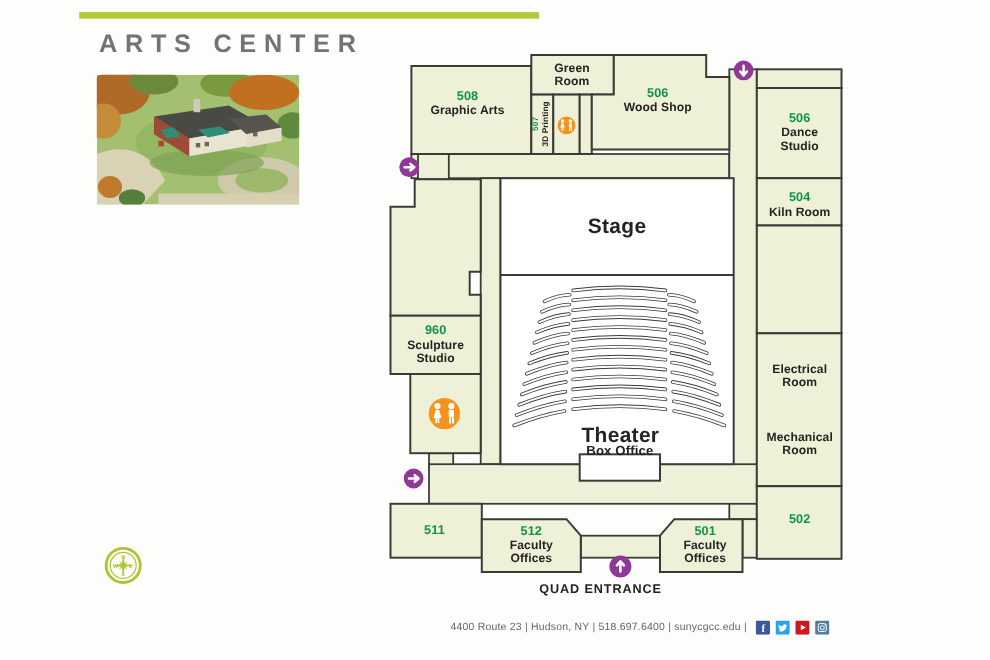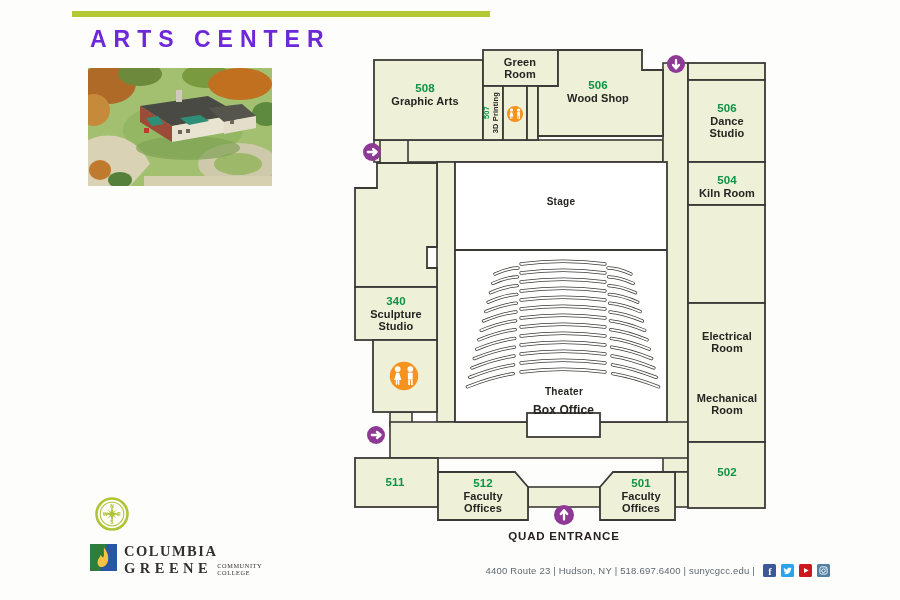--- a/index.html
+++ b/index.html
@@ -2,46 +2,46 @@
 <html><head>
 <meta charset="utf-8">
 <style>
   html,body{margin:0;padding:0;background:#ffffff;}
   #canvas{position:relative;width:900px;height:600px;background:#fdfdfb;overflow:hidden;
           font-family:"Liberation Sans",sans-serif;}
   .abs{position:absolute;}
 
   
   #accent-bar{left:72px;top:11px;width:418px;height:6px;background:#b5c934;}
-  #page-title{left:90px;top:26px;font-size:23px;font-weight:700;letter-spacing:7px;color:#6d28d9;}
+  #page-title{left:90px;top:26px;font-size:23px;font-weight:700;letter-spacing:7px;color:#737373;}
 
   
   #plan-svg{left:0;top:0;width:900px;height:600px;}
   .hall{fill:#eef0d8;stroke:#3b3a37;stroke-width:1.6;}
   .room{fill:#eef0d8;stroke:#3b3a37;stroke-width:1.8;}
   .white-room{fill:#ffffff;stroke:#3b3a37;stroke-width:1.8;}
   .wall-line{stroke:#3b3a37;stroke-width:1.8;fill:none;}
   .seat-dark{fill:none;stroke:#3b3a37;stroke-width:3.3;stroke-linecap:round;}
   .seat-light{fill:none;stroke:#ffffff;stroke-width:1.8;stroke-linecap:round;}
   .arrow-badge{fill:#8f3996;}
   .arrow-glyph{stroke:#ffffff;stroke-width:2.3;fill:none;stroke-linecap:round;stroke-linejoin:round;}
   .wc-badge{fill:#f6921e;}
   .wc-fig{fill:#ffffff;}
 
   
   .map-label{position:absolute;text-align:center;font-weight:700;font-size:11px;line-height:1.12;
              color:#262421;letter-spacing:.1px;}
   .map-label .num{display:block;color:#0f9347;font-size:11.5px;}
-  .big-label{font-size:10px;letter-spacing:.3px;}
+  .big-label{font-size:19px;letter-spacing:.3px;}
   .rot-label{transform:rotate(-90deg);font-size:7.5px;line-height:1.15;}
   .rot-label .num{font-size:7.5px;}
   #quad-label{font-size:11.5px;letter-spacing:.8px;color:#25221f;}
 
   
-  #footer{left:0;top:564px;width:830px;display:flex;justify-content:flex-end;align-items:center;
+  #footer{left:0;top:564px;width:754px;display:flex;justify-content:flex-end;align-items:center;
           gap:5px;}
   #footer-text{font-size:9.5px;color:#5e6871;letter-spacing:.2px;margin-right:3px;}
   .social{width:13px;height:13px;display:block;}
 
   
   #logo{left:90px;top:544px;display:flex;align-items:flex-start;gap:7px;}
   #logo-text{font-family:"Liberation Serif",serif;color:#33302e;line-height:1;}
   #logo-line1{font-size:14.5px;font-weight:700;letter-spacing:1.5px;}
   #logo-line2{font-size:14.5px;font-weight:700;letter-spacing:4.5px;margin-top:1px;}
   #logo-small{font-size:6.3px;letter-spacing:.6px;line-height:1.15;padding-top:3px;}
@@ -271,78 +271,61 @@
   <div class="map-label" style="left:695px;top:330px;width:64px;">
     <span>Electrical Room</span>
   </div>
   <div class="map-label" style="left:691px;top:392px;width:72px;">
     <span>Mechanical Room</span>
   </div>
   <div class="map-label" style="left:697px;top:466px;width:60px;">
     <span class="num">502</span>
   </div>
   <div class="map-label" style="left:363px;top:295px;width:66px;">
-    <span class="num">340</span><span>Sculpture Studio</span>
+    <span class="num">960</span><span>Sculpture Studio</span>
   </div>
   <div class="map-label" style="left:365px;top:476px;width:60px;">
     <span class="num">511</span>
   </div>
   <div class="map-label" style="left:455px;top:477px;width:56px;">
     <span class="num">512</span><span>Faculty Offices</span>
   </div>
   <div class="map-label" style="left:613px;top:477px;width:56px;">
     <span class="num">501</span><span>Faculty Offices</span>
   </div>
   <div class="map-label big-label" style="left:511px;top:196px;width:100px;">
     <span>Stage</span>
   </div>
   <div class="map-label big-label" style="left:514px;top:386px;width:100px;">
     <span>Theater</span>
   </div>
   <div class="map-label" style="left:527px;top:404px;width:73px;font-size:12px;">
     <span>Box Office</span>
   </div>
-  <div class="map-label" id="quad-label" style="left:502px;top:530px;width:124px;text-align:center;">QUAD ENTRANCE</div>
+  <div class="map-label" id="quad-label" style="left:484px;top:530px;width:124px;text-align:center;">QUAD ENTRANCE</div>
 
   <svg class="abs" style="left:88px;top:490px;" width="48" height="48" viewBox="-24 -24 48 48">
     <g stroke="#b0c437" fill="none">
       <circle r="15.5" stroke-width="2.6"></circle>
       <circle r="11.8" stroke-width="1.1"></circle>
     </g>
     <g fill="#b0c437">
       <path d="M0,-10 L1.5,0 L0,10 L-1.5,0 Z"></path>
       <path d="M-10,0 L0,1.5 L10,0 L0,-1.5 Z"></path>
       <path transform="rotate(45) scale(0.62)" d="M0,-10 L1.5,0 L0,10 L-1.5,0 Z"></path>
       <path transform="rotate(45) scale(0.62)" d="M-10,0 L0,1.5 L10,0 L0,-1.5 Z"></path>
     </g>
     <g fill="#b0c437" font-family="Liberation Sans, sans-serif" font-size="5" font-weight="700" text-anchor="middle">
       <text x="0" y="-5.8">N</text>
         <text x="7" y="2">E</text>
         <text x="0" y="9.5">S</text>
         <text x="-7" y="2">W</text>
     </g>
   </svg>
 
-  <div class="abs" id="logo">
-    <svg width="27" height="27" viewBox="0 0 27 27">
-      <rect width="27" height="27" fill="#2a57a5"></rect>
-      <polygon points="0,0 17,0 10,27 0,27" fill="#2e7d3b"></polygon>
-      <path d="M14,3.5 C17,7.5 19,12 18,16.5 C17.3,20.5 14.6,23 11.8,23 C9,23 7.2,20.6 7.6,17.4 C8,14.5 10,13.5 10.5,11 C12,13 13.2,14 13.8,12.2 C14.4,10.4 13.4,7 14,3.5 Z" fill="#f8c343"></path>
-    </svg>
-    <div id="logo-text">
-      <div id="logo-line1">COLUMBIA</div>
-      <div id="logo-row2">
-        <div id="logo-line2">GREENE</div>
-        <div id="logo-small">
-          <div>COMMUNITY</div>
-          <div>COLLEGE</div>
-        </div>
-      </div>
-    </div>
-  </div>
 
   <div class="abs" id="footer">
     <span id="footer-text">4400 Route 23  |  Hudson, NY  |  518.697.6400  |  sunycgcc.edu  |</span>
     <svg class="social" viewBox="0 0 13 13">
       <rect width="13" height="13" rx="1.5" fill="#3b5998"></rect>
       <text x="7" y="10.6" font-family="Liberation Serif, serif" font-size="10" font-weight="700" fill="#fff" text-anchor="middle">f</text>
     </svg>
     <svg class="social" viewBox="0 0 13 13">
       <rect width="13" height="13" rx="1.5" fill="#2aa3ef"></rect>
       <path fill="#fff" d="M10.8,4.2c-0.3,0.14-0.65,0.23-1,0.28 0.36-0.21,0.63-0.55,0.76-0.95 -0.34,0.2-0.71,0.34-1.11,0.42C9.13,3.6,8.68,3.4,8.19,3.4c-0.94,0-1.7,0.76-1.7,1.7 0,0.13,0.01,0.26,0.04,0.39C5.1,5.42,3.83,4.74,2.99,3.69 2.84,3.95,2.76,4.24,2.76,4.55c0,0.59,0.3,1.11,0.75,1.42 -0.28-0.01-0.54-0.09-0.77-0.21v0.02c0,0.82,0.59,1.51,1.37,1.67 -0.14,0.04-0.3,0.06-0.45,0.06 -0.11,0-0.21-0.01-0.32-0.03 0.22,0.67,0.84,1.17,1.58,1.18 -0.58,0.46-1.31,0.73-2.11,0.73 -0.14,0-0.27-0.01-0.41-0.02 0.75,0.48,1.65,0.77,2.61,0.77 3.13,0,4.85-2.6,4.85-4.85L9.85,5.04C10.18,4.8,10.52,4.55,10.8,4.2z"></path>

